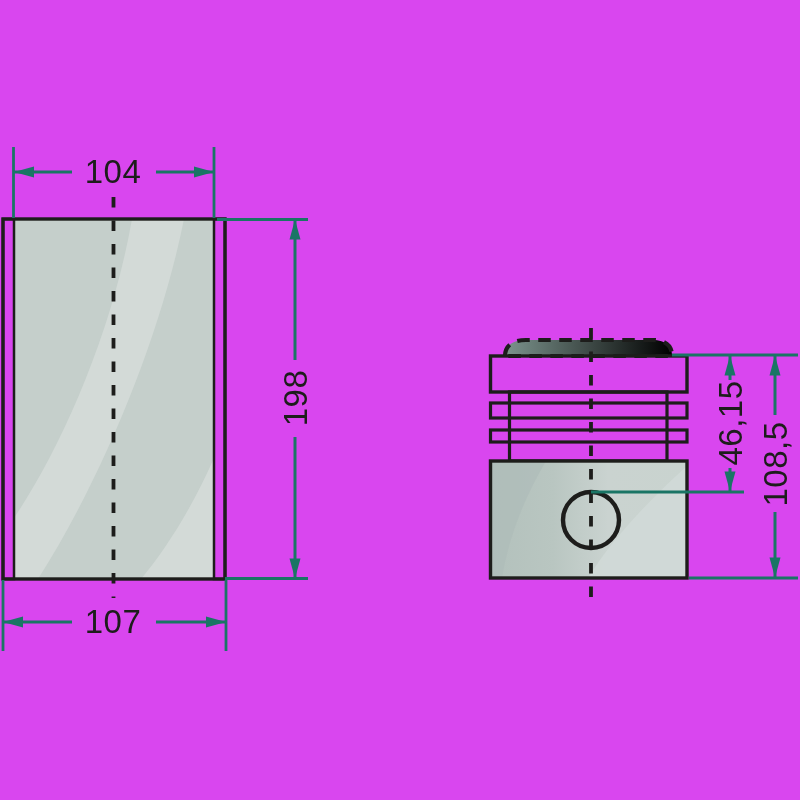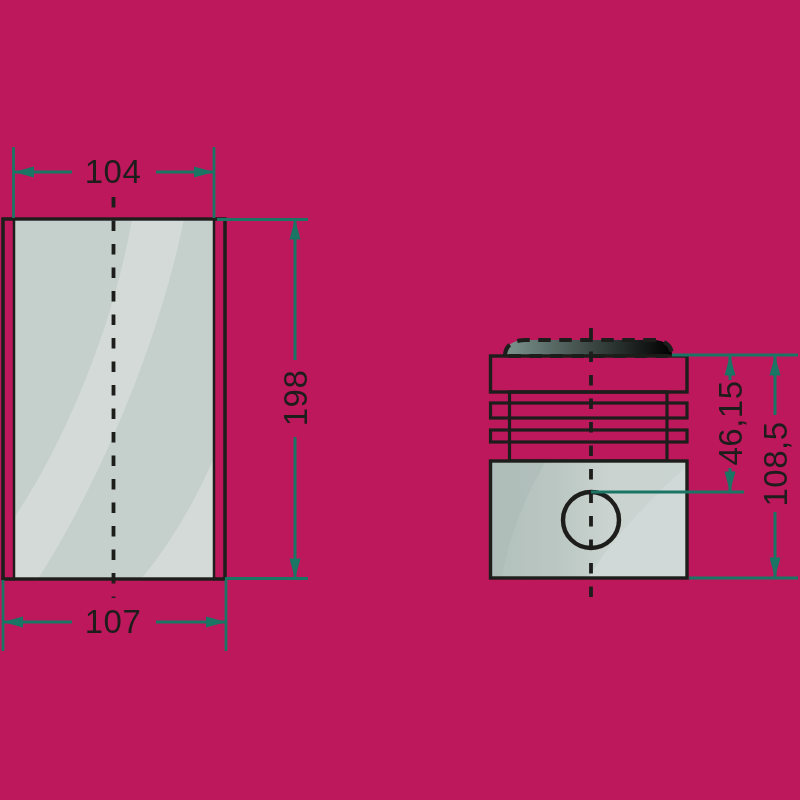--- a/index.html
+++ b/index.html
@@ -1,18 +1,18 @@
 <!DOCTYPE html>
 <html style="--teal: #1a7565; --ink: #1d1d1b;"><head>
 <meta charset="utf-8">
 <style>
   html,body{
     margin:0;padding:0;background:#ffffff;width:800px;height:800px;overflow:hidden;
   }
-  .canvas{width:800px;height:800px;position:relative;background:#be185d;text-decoration:underline;}
+  .canvas{width:800px;height:800px;position:relative;background:#d946ef;text-decoration:underline;}
   svg{display:block;}
   .dimline{stroke:var(--teal);stroke-width:3;fill:none;stroke-linecap:butt;}
   .extline{stroke:var(--teal);stroke-width:2.8;fill:none;stroke-linecap:butt;}
   .arrow{fill:var(--teal);stroke:none;}
   .outline{stroke:var(--ink);fill:none;}
   .dim-text{
     font-family:"Liberation Sans", sans-serif;
     font-size:33px;
     fill:var(--ink);
     letter-spacing:0.5px;

